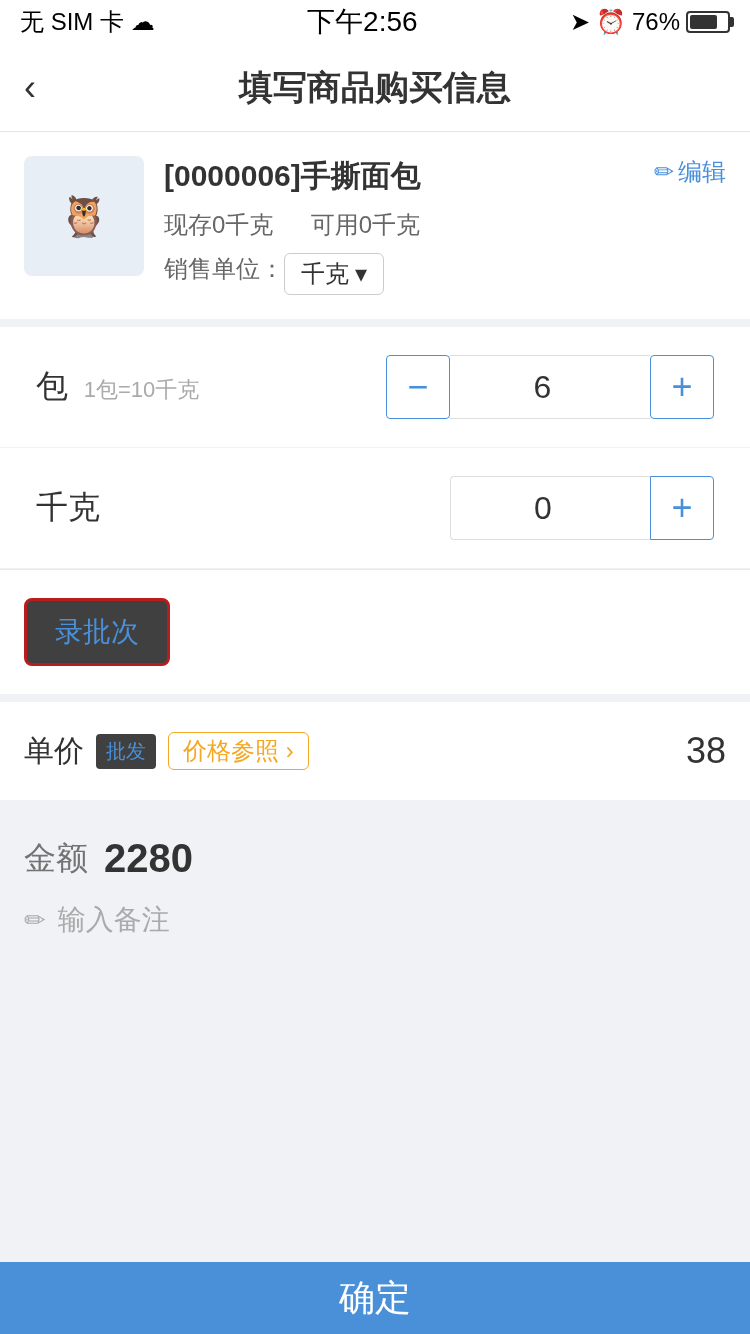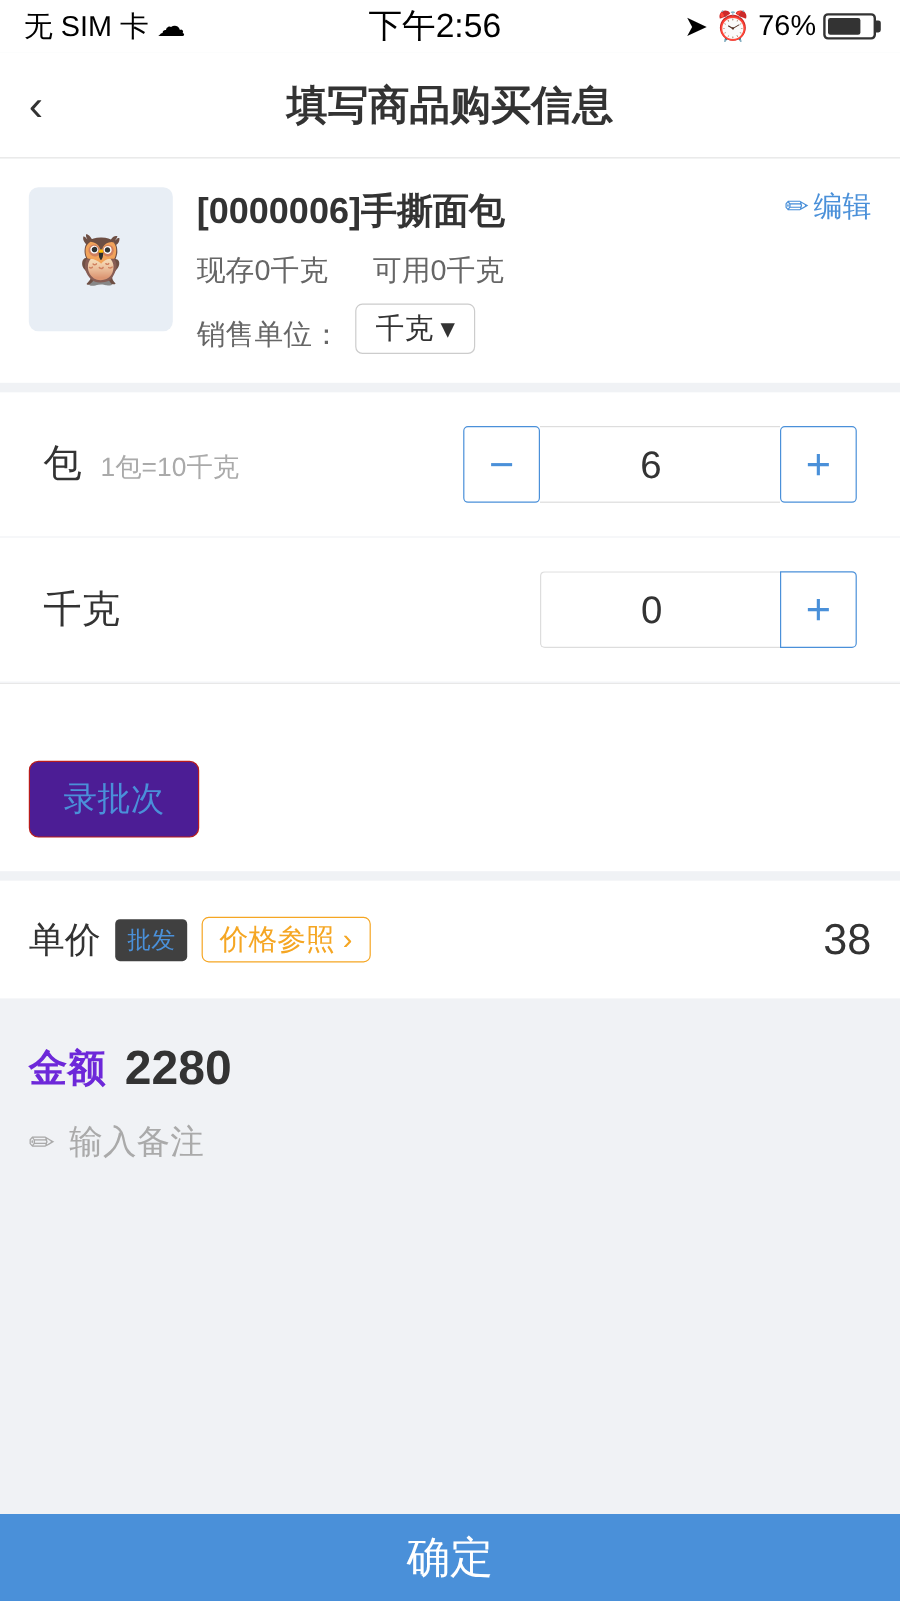--- a/index.html
+++ b/index.html
@@ -137,22 +137,21 @@
       gap: 4px;
       cursor: pointer;
     }
     .product-stock {
       font-size: 24px;
       color: #666;
       margin-bottom: 12px;
     }
     .product-unit-row {
       display: flex;
-      align-items: flex-end;
-      gap: 12px;
+      align-items: flex-start;
       font-size: 24px;
       color: #666;
     }
     .unit-select {
       border: 1px solid #ccc;
       border-radius: 6px;
       padding: 4px 16px;
       font-size: 24px;
       color: #333;
       background: #fff;
@@ -222,28 +221,27 @@
       align-items: center;
       justify-content: space-between;
       padding: 28px 24px;
       border-bottom: 8px solid #f0f2f5;
     }
     .total-text {
       font-size: 30px;
       color: #333;
     }
     .batch-btn {
-      border: 1px solid #b91c1c;
+      border: 3px solid #b91c1c;
       color: #4a90d9;
       border-radius: 8px;
       padding: 12px 28px;
       font-size: 28px;
-      background: #4c1d95;
-      cursor: pointer;
-      margin-top: 36px;
+      background: #404040;
+      cursor: pointer;
     }
 
     
     .price-section {
       background: #fff;
       padding: 28px 24px;
       border-bottom: 8px solid #f0f2f5;
     }
     .price-row {
       display: flex;
@@ -289,22 +287,21 @@
       padding: 28px 24px;
     }
     .amount-row {
       display: flex;
       align-items: center;
       gap: 16px;
       margin-bottom: 20px;
     }
     .amount-label {
       font-size: 32px;
-      color: #6d28d9;
-      font-weight: bold;
+      color: #737373;
     }
     .amount-value {
       font-size: 40px;
       color: #333;
       font-weight: 600;
     }
     .remark-row {
       display: flex;
       align-items: center;
       gap: 12px;

